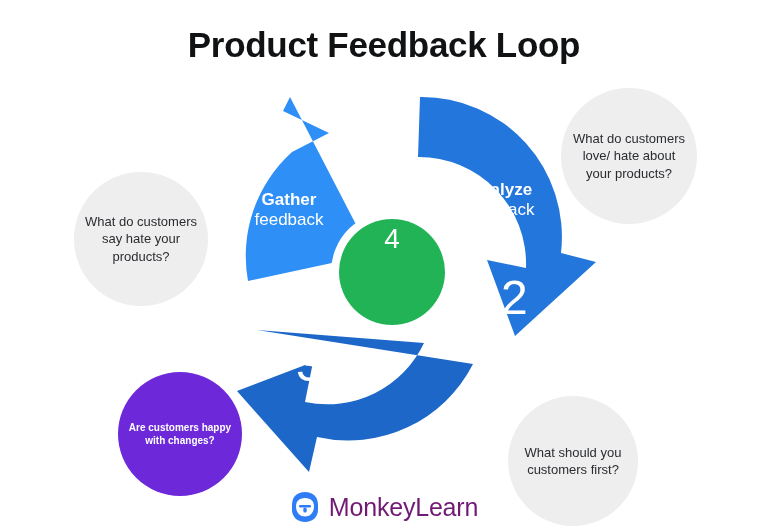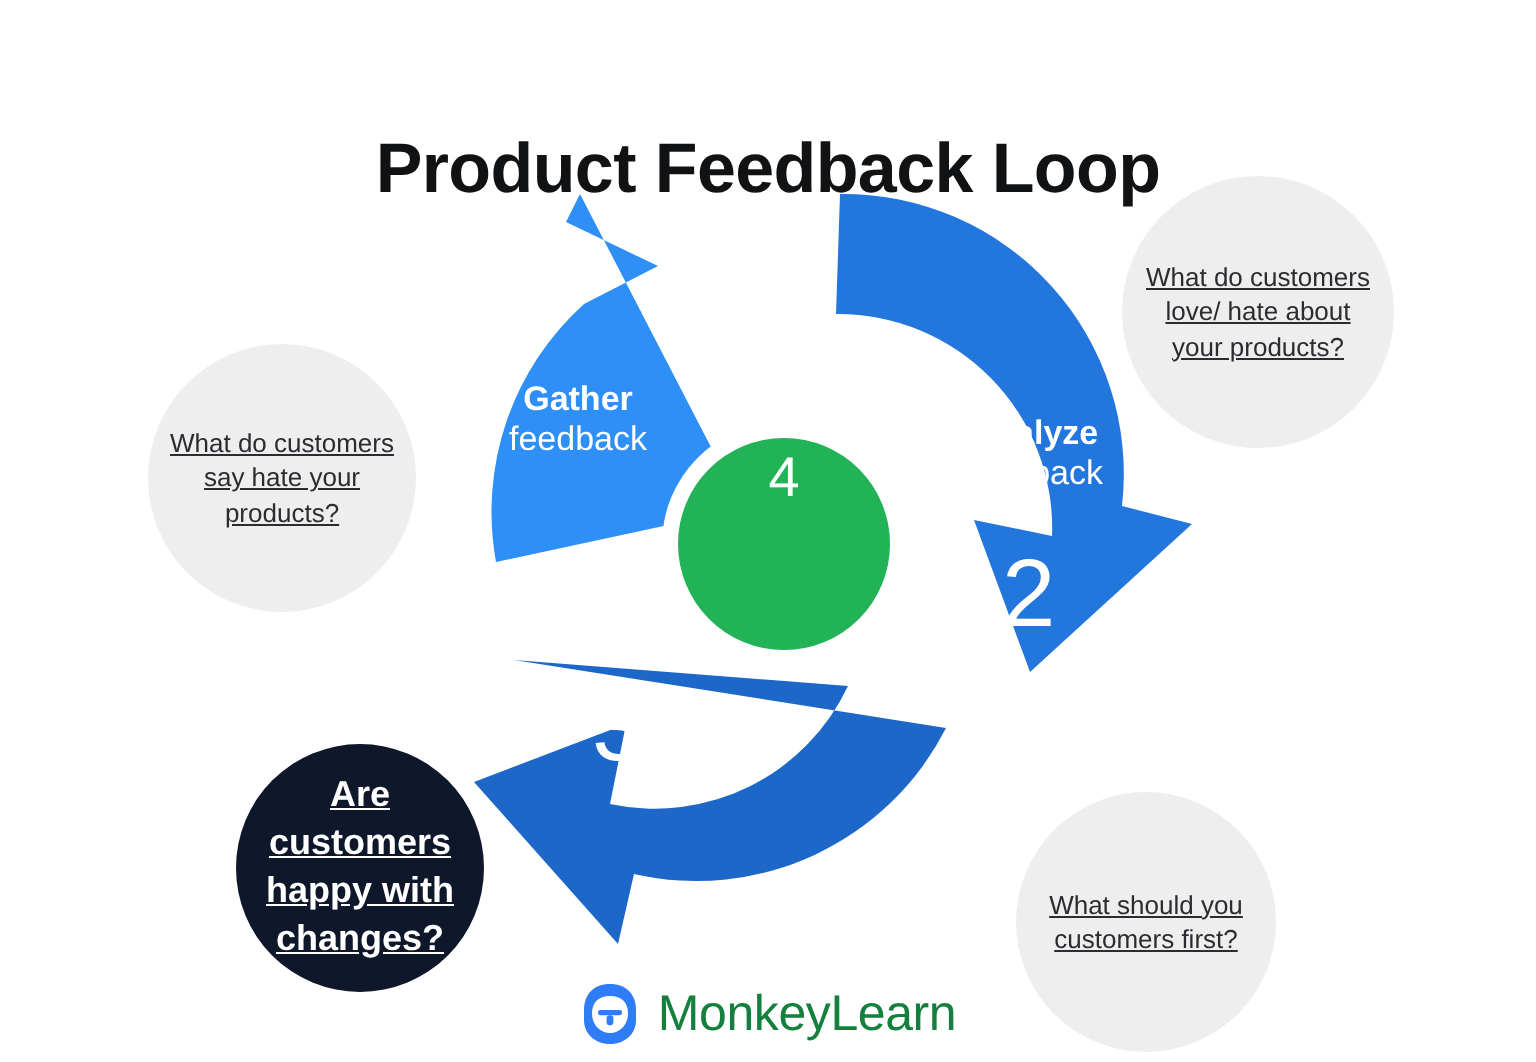--- a/index.html
+++ b/index.html
@@ -20,21 +20,20 @@
   .page-title {
     position: absolute;
     left: 0;
     top: 25px;
     width: 768px;
     text-align: center;
     font-size: 35px;
     font-weight: bold;
     color: #111214;
     letter-spacing: -0.3px;
-    margin-top: 40px;
   }
 
   
   .diagram {
     position: absolute;
     left: 0;
     top: 0;
     width: 768px;
     height: 531px;
   }
@@ -48,21 +47,21 @@
     color: #ffffff;
     text-align: center;
     line-height: 1.18;
     font-size: 17px;
     white-space: nowrap;
     pointer-events: none;
   }
   .seg-label .b { font-weight: bold; }
 
   .label-gather  { left: 226px; top: 190px; width: 126px; }
-  .label-analyze { left: 454px; top: 180px; width: 126px; margin-top: 27px; }
+  .label-analyze { left: 437px; top: 180px; width: 126px; }
   .label-act     { left: 335px; top: 361px; width: 126px; }
 
   .seg-num {
     position: absolute;
     color: #ffffff;
     font-size: 48px;
     font-weight: 300;
     line-height: 1;
     pointer-events: none;
   }
@@ -94,33 +93,32 @@
   
   .bubble {
     position: absolute;
     border-radius: 50%;
     display: flex;
     align-items: center;
     justify-content: center;
     text-align: center;
     line-height: 1.33;
     box-sizing: border-box;
-    text-decoration: underline;
   }
   .bubble span { display: block; padding: 0 8px; }
 
   .bubble-grey {
     background: #eeeeee;
     color: #2a2c30;
     font-size: 13px;
   }
   .bubble-green {
-    background: #0f172a;
-    color: #ffffff;
-    font-size: 18px;
+    background: #6d28d9;
+    color: #ffffff;
+    font-size: 10px;
     font-weight: bold;
   }
 
   .bubble-say      { left: 74px;  top: 172px; width: 134px; height: 134px; }
   .bubble-lovehate { left: 561px; top: 88px;  width: 136px; height: 136px; }
   .bubble-happy    { left: 118px; top: 372px; width: 124px; height: 124px; }
   .bubble-prior    { left: 508px; top: 396px; width: 130px; height: 130px; }
 
   
   .logo-wrap {
@@ -129,21 +127,21 @@
     bottom: 8px;
     width: 768px;
     display: flex;
     align-items: center;
     justify-content: center;
     gap: 9px;
   }
   .logo-text {
     font-size: 25px;
     font-weight: 500;
-    color: #15803d;
+    color: #701a75;
     letter-spacing: -0.2px;
   }
 </style>
 </head>
 <body>
 
 <div class="page-title">Product Feedback Loop</div>
 
 <div class="diagram">
   <svg width="768" height="531" viewBox="0 0 768 531">

